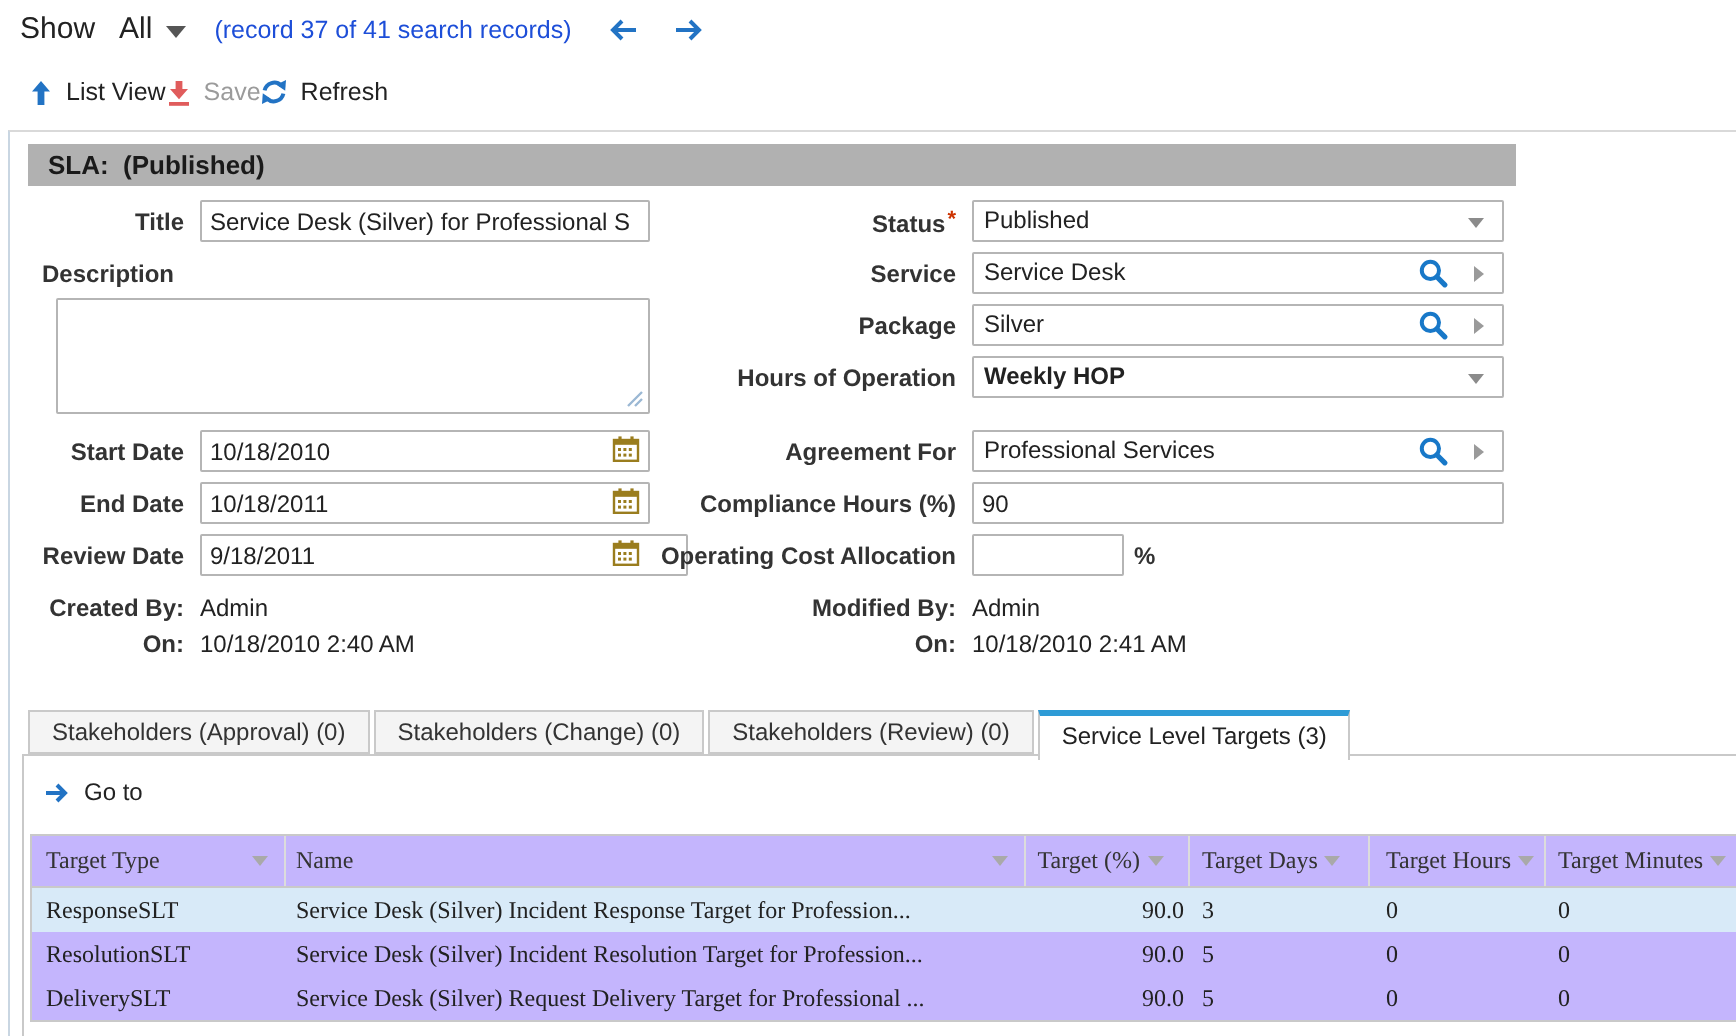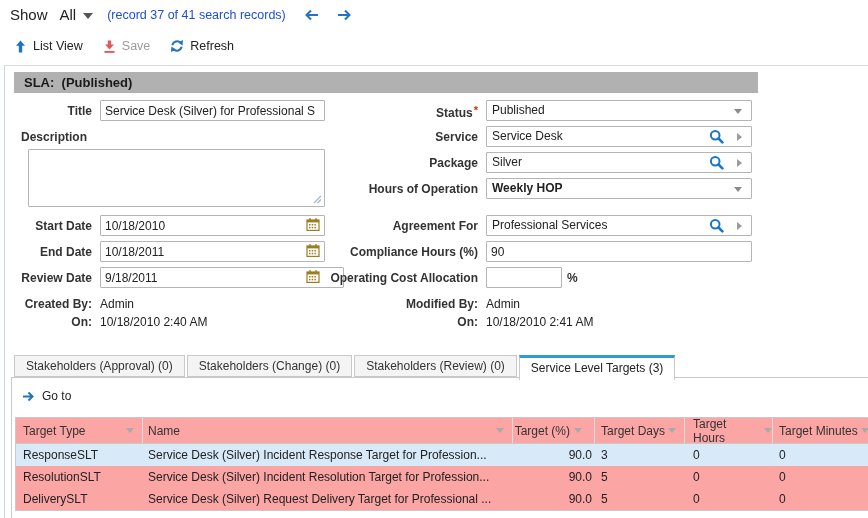--- a/index.html
+++ b/index.html
@@ -9,21 +9,21 @@
   }
   
   .recbar{position:absolute;left:10px;top:6px;display:flex;align-items:center;}
   .show-lbl{font-size:15px;color:#222;}
   .all-dd{display:flex;align-items:center;gap:7px;margin-left:12px;cursor:pointer;}
   .all-txt{font-size:15px;color:#222;}
   .caret-dn-big{width:0;height:0;border-left:5px solid transparent;border-right:5px solid transparent;border-top:6px solid #555;margin-top:2px;}
   .rec-info{font-size:12.5px;color:#1d4ed8;margin-left:14px;}
   .nav-arrow{margin-left:18px;cursor:pointer;display:flex;align-items:center;}
   
-  .toolbar{position:absolute;left:14px;top:39px;display:flex;align-items:flex-start;gap:20px;}
+  .toolbar{position:absolute;left:14px;top:39px;display:flex;align-items:flex-start;}
   .tbtn{display:flex;align-items:center;gap:6px;font-size:12.5px;color:#222;cursor:pointer;}
   .tbtn .disabled-txt{color:#9b9b9b;}
   
   .outer{position:absolute;left:4px;top:65px;width:864px;height:453px;
     border-top:1px solid #d9d9d9;border-left:1px solid #c9d6e2;background:#fff;}
   .sla-hdr{position:absolute;left:14px;top:72px;width:744px;height:21px;background:#b1b1b1;
     color:#1a1a1a;font-size:13px;font-weight:bold;line-height:21px;padding-left:10px;box-sizing:border-box;white-space:pre;}
   
   .lbl{position:absolute;font-size:12px;font-weight:bold;color:#333;text-align:right;}
   .lbl-l{position:absolute;font-size:12px;font-weight:bold;color:#333;text-align:left;}
@@ -43,21 +43,21 @@
   .cal-ic{position:absolute;right:4px;top:3px;cursor:pointer;}
   .resize-ic{position:absolute;left:313px;top:195px;}
   
   .tabs{position:absolute;left:14px;top:355px;display:flex;gap:2px;}
   .tab{box-sizing:border-box;height:22px;border:1px solid #c9c9c9;background:#f4f4f4;
     font-size:12px;color:#333;line-height:20px;padding:0 11px;cursor:pointer;white-space:nowrap;}
   .tab.active{background:#fff;border-top:3px solid #2e9bd6;border-bottom:none;height:25px;line-height:20px;position:relative;z-index:5;color:#222;}
   .panel{position:absolute;left:11px;top:377px;width:860px;height:150px;border:1px solid #c9c9c9;background:#fff;}
   .goto{position:absolute;left:22px;top:389px;display:flex;align-items:center;gap:7px;font-size:12px;color:#222;cursor:pointer;}
   
-  .tbl{position:absolute;left:15px;top:417px;width:853px;border:1px solid #c9c9c9;border-right:none;background:#fca5a5;overflow:hidden;}
+  .tbl{position:absolute;left:15px;top:417px;width:853px;border:1px solid #c9c9c9;border-right:none;background:#c4b5fd;overflow:hidden;font-family:Liberation Serif, serif;}
   .thead{display:flex;height:25px;border-bottom:1px solid #c9c9c9;}
   .th{box-sizing:border-box;display:flex;align-items:center;border-right:1px solid #dcdcdc;font-size:12px;color:#333;flex-shrink:0;}
   .filter-ic{width:0;height:0;border-left:4px solid transparent;border-right:4px solid transparent;border-top:5px solid #a9a9a9;cursor:pointer;flex-shrink:0;}
   .c1{width:127px;}.c2{width:370px;}.c3{width:82px;}.c4{width:90px;}.c5{width:88px;}.c6{width:120px;}
   .th.c1{padding-left:7px;justify-content:space-between;}
   .th.c1 .filter-ic{margin-right:8px;}
   .th.c2{padding-left:5px;justify-content:space-between;}
   .th.c2 .filter-ic{margin-right:8px;}
   .th.c3{justify-content:flex-end;padding-right:12px;gap:4px;}
   .th.c4{padding-left:6px;gap:3px;}

